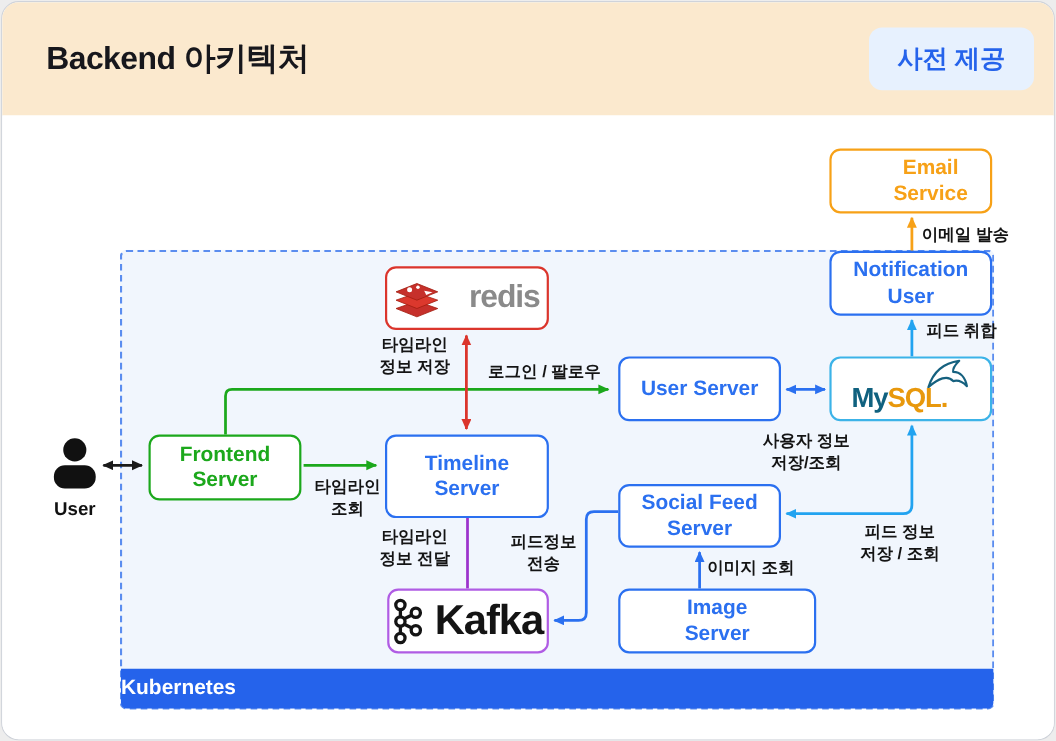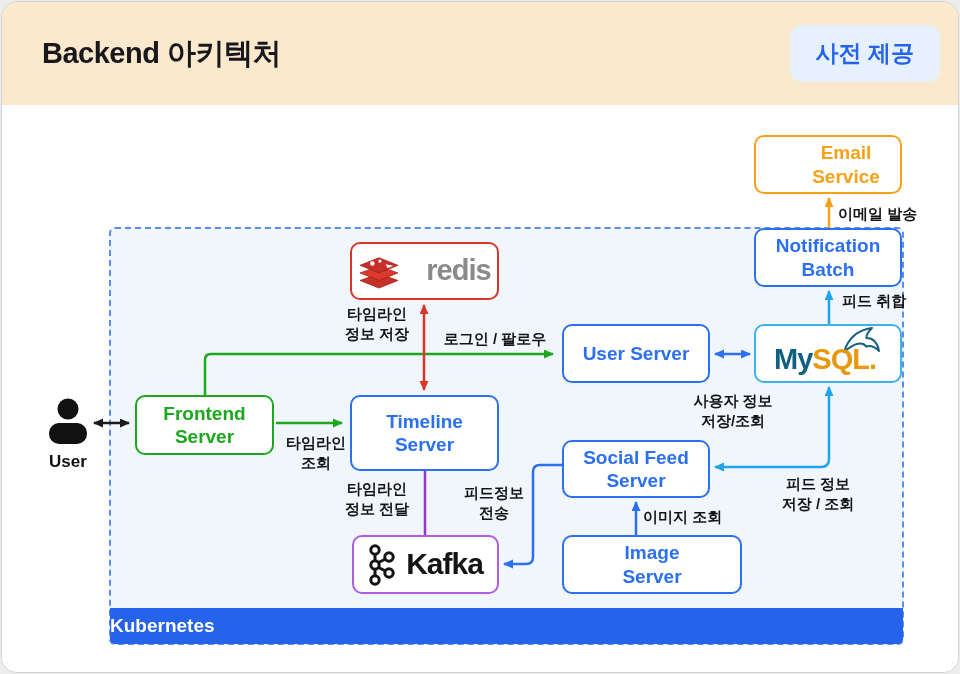--- a/index.html
+++ b/index.html
@@ -44,23 +44,23 @@
   }
   .node .lbl { white-space:pre-line; }
   .node.blue   { border:2.5px solid #2B70F0; color:#2B70F0; }
   .node.green  { border:2.5px solid #1CA81C; color:#1CA81C; }
   .node.orange { border:2.5px solid #F7A117; color:#F7A117;padding-left:36px; }
   .node.red    { border:2.5px solid #DB352C; }
   .node.purple { border:2.5px solid #B05CE4; }
   .node.cyan   { border:2.5px solid #3CB3E8; }
 
   .redis-text { color:#8A8A8A; font-size:29px; font-weight:bold; margin-left:26px; letter-spacing:-1px; }
-  .kafka-text { color:#141414; font-size:30px; font-weight:bold; margin-left:10px; letter-spacing:-1px; }
+  .kafka-text { color:#141414; font-size:38px; font-weight:bold; margin-left:10px; letter-spacing:-1px; }
   .mysql-wrap { position:relative; width:120px; height:52px; }
-  .mysql-text { position:absolute; left:6px; bottom:2px; font-size:29px; font-weight:bold; letter-spacing:-1px; }
+  .mysql-text { position:absolute; left:6px; bottom:2px; font-size:25px; font-weight:bold; letter-spacing:-1px; }
   .mysql-my  { color:#10617F; }
   .mysql-sql { color:#E8980C; }
   .mysql-dolphin { position:absolute; right:6px; top:-2px; }
 
   .edge-label {
     position:absolute; z-index:4; font-size:15px; font-weight:bold; color:#141414;
     line-height:1.3; white-space:pre-line;
   }
   .center { text-align:center; }
 
@@ -130,21 +130,21 @@
       <div class="actor-label">User</div>
     </div>
 
     <div class="node orange" style="left:752px; top:30px; width:148px; height:59px;">
       <span class="lbl">Email
 Service</span>
     </div>
 
     <div class="node blue" style="left:752px; top:123px; width:148px; height:59px;">
       <span class="lbl">Notification
-Batch</span>
+User</span>
     </div>
 
     <div class="node red" style="left:348px; top:137px; width:149px; height:58px;">
       <svg width="42" height="36" viewBox="0 0 44 38">
         <path d="M2 29 L22 22 L42 29 L22 37 Z" fill="#C6302B" stroke="#A41E11" stroke-width="0.8"></path>
         <path d="M2 21 L22 14 L42 21 L22 29 Z" fill="#DC382D" stroke="#A41E11" stroke-width="0.8"></path>
         <path d="M2 13 L22 5 L42 13 L22 21 Z" fill="#C6302B" stroke="#A41E11" stroke-width="0.8"></path>
         <circle cx="15" cy="11" r="2.4" fill="#ffffff"></circle>
         <circle cx="23" cy="8.5" r="1.7" fill="#ffffff"></circle>
         <path d="M29 12 L37 13.5 L31 16 Z" fill="#ffffff"></path>

